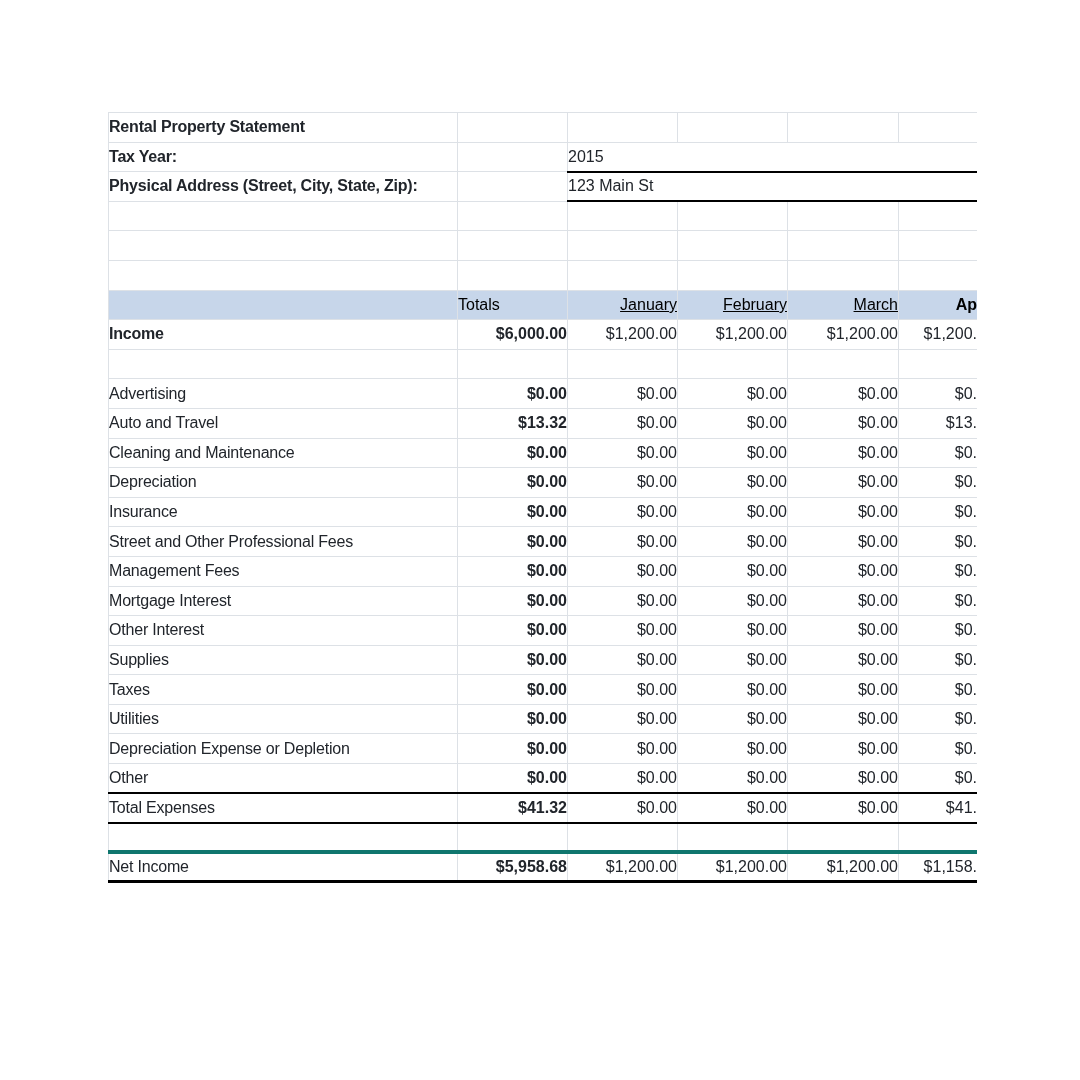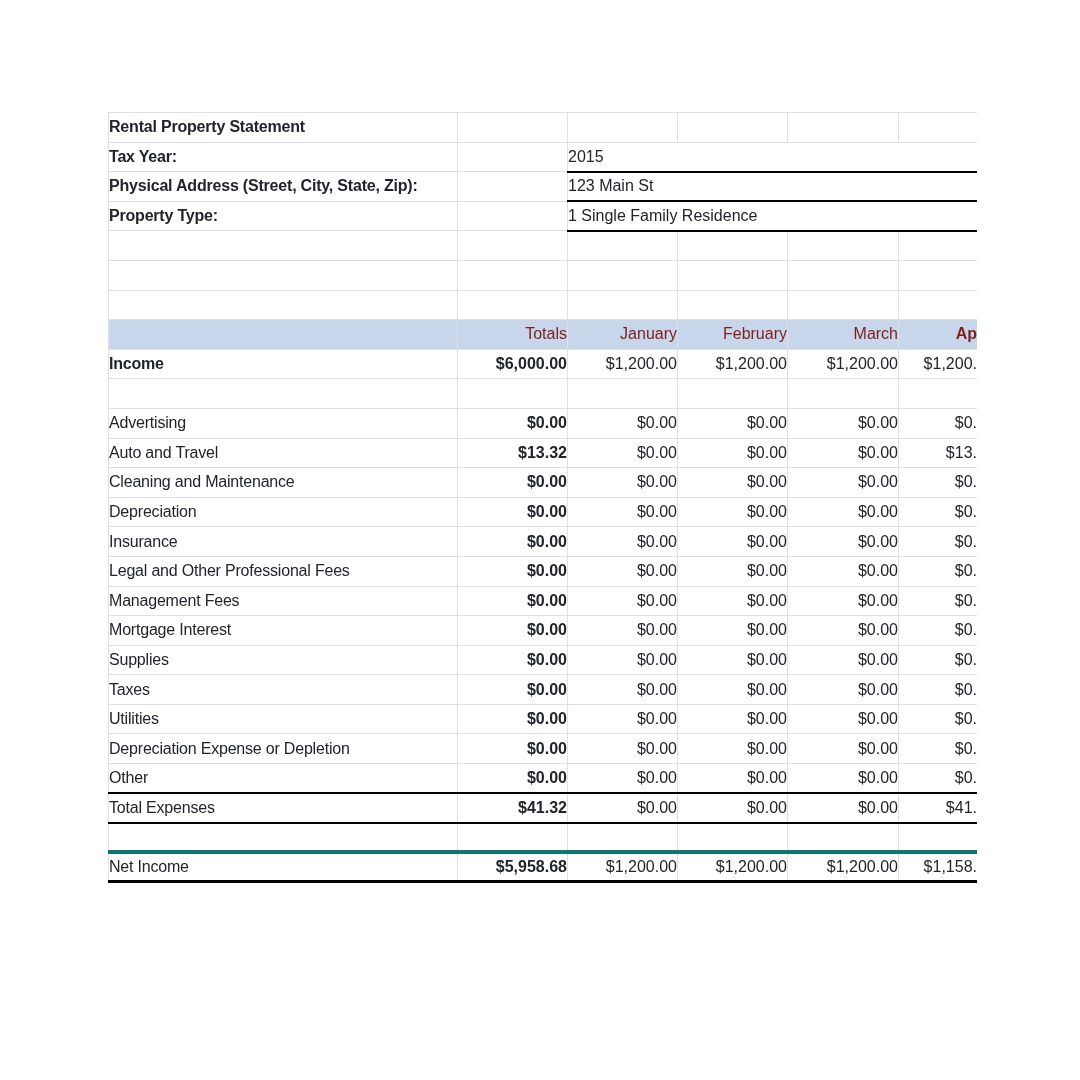--- a/index.html
+++ b/index.html
@@ -37,23 +37,23 @@
   td.last { border-right: none; }
 
   .lbl  { text-align: left; padding-left: 7px; letter-spacing: -0.2px; overflow: visible; }
   .val  { text-align: left; padding-left: 4px; white-space: pre; overflow: visible; }
   .num  { text-align: right; padding-right: 9px; }
   .apr  { text-align: right; padding-right: 1px; }
   .b    { font-weight: bold; }
 
   .u { border-bottom: 2px solid #000000 !important; }
 
-  tr.hdr td { background: #c7d6ea; color: #7f1d1d; text-align: right; }
+  tr.hdr td { background: #c7d6ea; color: #000000; }
   .tot-h { text-align: left; padding-left: 3px; }
-  .mon-h { text-align: right; padding-right: 9px; }
+  .mon-h { text-align: right; padding-right: 9px; text-decoration: underline; }
   .apr-h { text-align: right; padding-right: 1px; font-weight: bold; }
 
   tr.trow td { border-top: 2px solid #000000; border-bottom: 2px solid #000000; }
   tr.nrow td { border-top: 4px solid #0f766e; border-bottom: 3px solid #000000; }
 </style>
 </head>
 <body>
 
 <div class="canvas">
   <div class="sheet">
@@ -83,25 +83,20 @@
           <td></td>
           <td colspan="4" class="val u last">2015</td>
         </tr>
 
         <tr>
           <td class="lbl b">Physical Address (Street, City, State, Zip):</td>
           <td></td>
           <td colspan="4" class="val u last">123 Main St</td>
         </tr>
 
-        <tr>
-          <td class="lbl b">Property Type:</td>
-          <td></td>
-          <td colspan="4" class="val u last">1    Single Family Residence</td>
-        </tr>
 
         <tr>
           <td></td>
             <td></td>
           <td></td>
             <td></td>
           <td></td>
             <td class="last"></td>
         </tr>
         <tr>
@@ -190,21 +185,21 @@
   <tr>
     <td class="lbl">Insurance</td>
     <td class="num b">$0.00</td>
     <td class="num">$0.00</td>
     <td class="num">$0.00</td>
     <td class="num">$0.00</td>
     <td class="apr last">$0.</td>
   </tr>
 
   <tr>
-    <td class="lbl">Legal and Other Professional Fees</td>
+    <td class="lbl">Street and Other Professional Fees</td>
     <td class="num b">$0.00</td>
     <td class="num">$0.00</td>
     <td class="num">$0.00</td>
     <td class="num">$0.00</td>
     <td class="apr last">$0.</td>
   </tr>
 
   <tr>
     <td class="lbl">Management Fees</td>
     <td class="num b">$0.00</td>
@@ -216,20 +211,28 @@
 
   <tr>
     <td class="lbl">Mortgage Interest</td>
     <td class="num b">$0.00</td>
     <td class="num">$0.00</td>
     <td class="num">$0.00</td>
     <td class="num">$0.00</td>
     <td class="apr last">$0.</td>
   </tr>
 
+  <tr>
+    <td class="lbl">Other Interest</td>
+    <td class="num b">$0.00</td>
+    <td class="num">$0.00</td>
+    <td class="num">$0.00</td>
+    <td class="num">$0.00</td>
+    <td class="apr last">$0.</td>
+  </tr>
 
 
   <tr>
     <td class="lbl">Supplies</td>
     <td class="num b">$0.00</td>
     <td class="num">$0.00</td>
     <td class="num">$0.00</td>
     <td class="num">$0.00</td>
     <td class="apr last">$0.</td>
   </tr>

